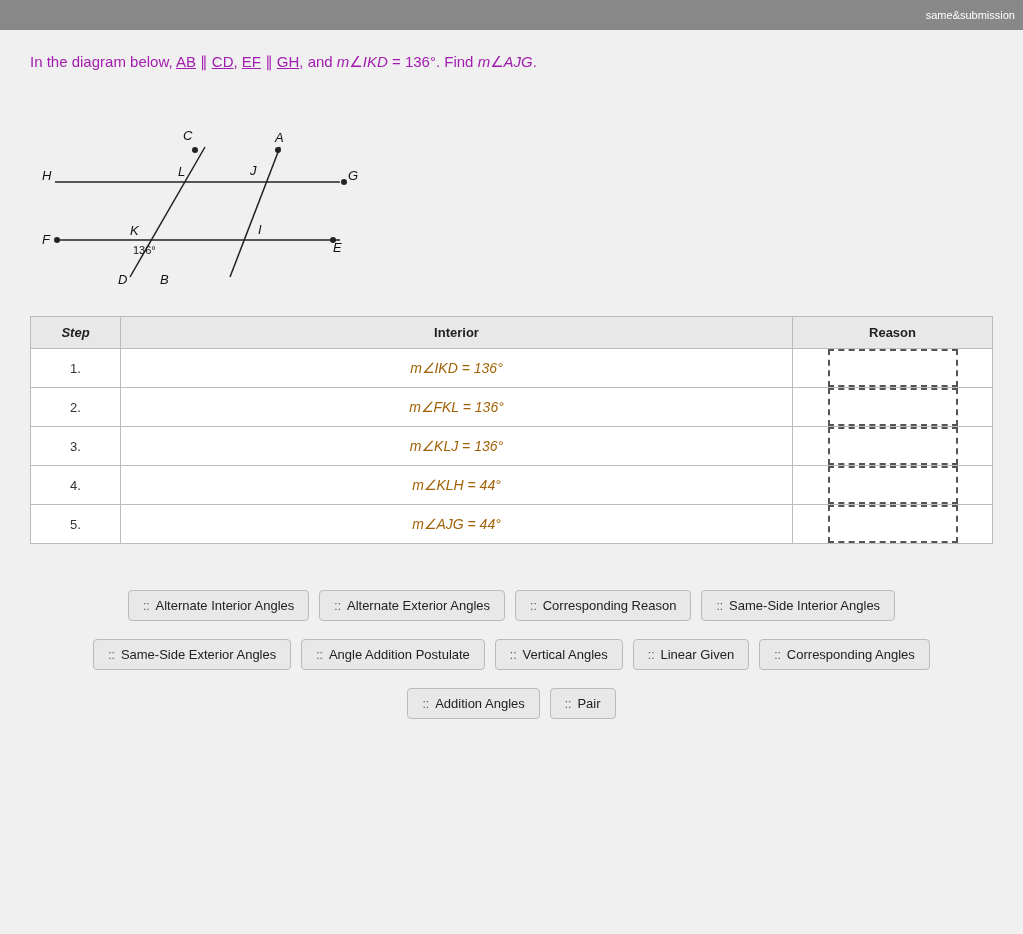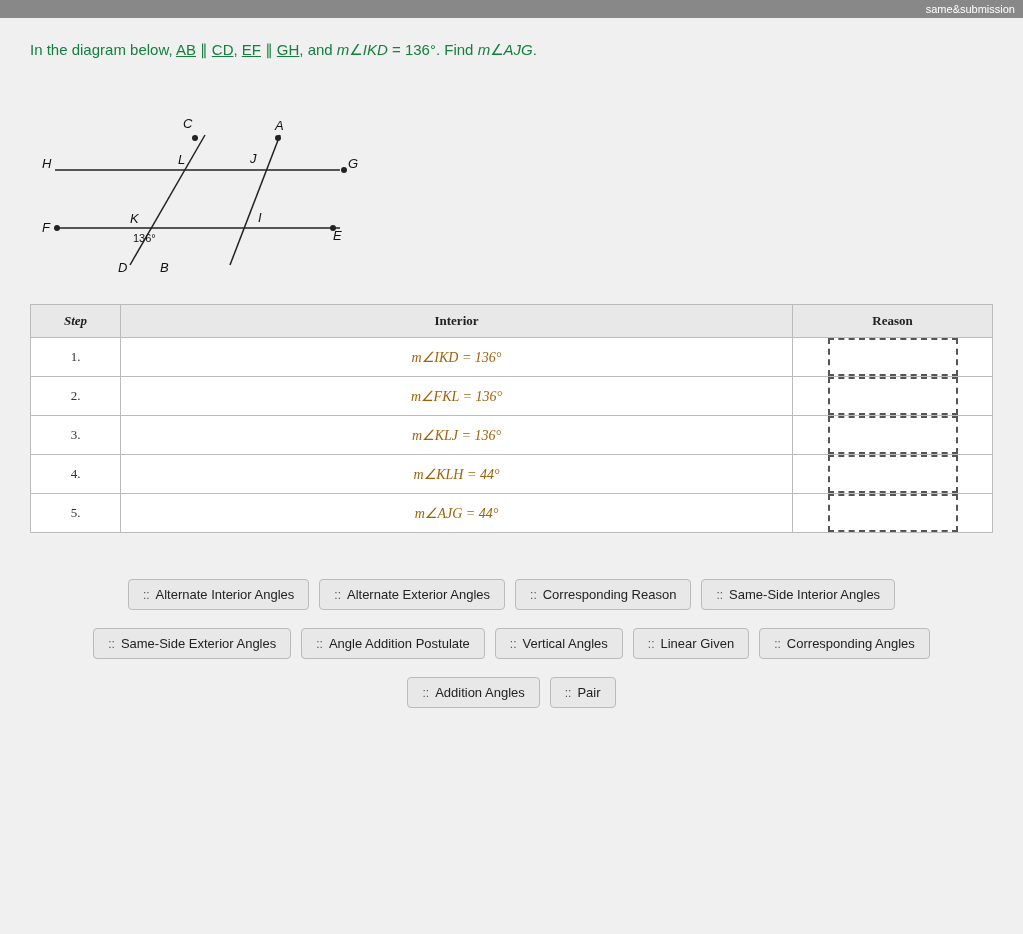--- a/index.html
+++ b/index.html
@@ -6,61 +6,60 @@
     body {
       background: #c8c8c8;
       font-family: Arial, sans-serif;
       font-size: 14px;
       min-height: 934px;
       width: 1023px;
       overflow: hidden;
     }
     .top-bar {
       background: #888;
-      height: 18px;
+      height: 30px;
       width: 100%;
       display: flex;
       align-items: center;
       justify-content: flex-end;
       padding-right: 8px;
     }
     .top-bar-text {
       color: #fff;
       font-size: 11px;
     }
     .main-content {
       background: #f0f0f0;
       margin: 0;
       padding: 20px 30px 20px 30px;
       min-height: 916px;
     }
     .problem-statement {
       font-size: 15px;
       margin-bottom: 18px;
       line-height: 1.6;
-      color: #15803d;
+      color: #a21caf;
     }
     .diagram-area {
       margin-bottom: 24px;
       height: 200px;
       position: relative;
     }
     
     .proof-table {
       width: 100%;
       border-collapse: collapse;
       background: #fff;
       margin-bottom: 30px;
       border: 1px solid #bbb;
     }
     .proof-table th, .proof-table td {
       border: 1px solid #bbb;
       padding: 0;
       text-align: center;
-      font-family: Liberation Serif, serif;
     }
     .proof-table thead th {
       background: #e8e8e8;
       font-weight: bold;
       font-size: 13px;
       padding: 8px 12px;
       color: #222;
     }
     .step-col {
       width: 90px;

